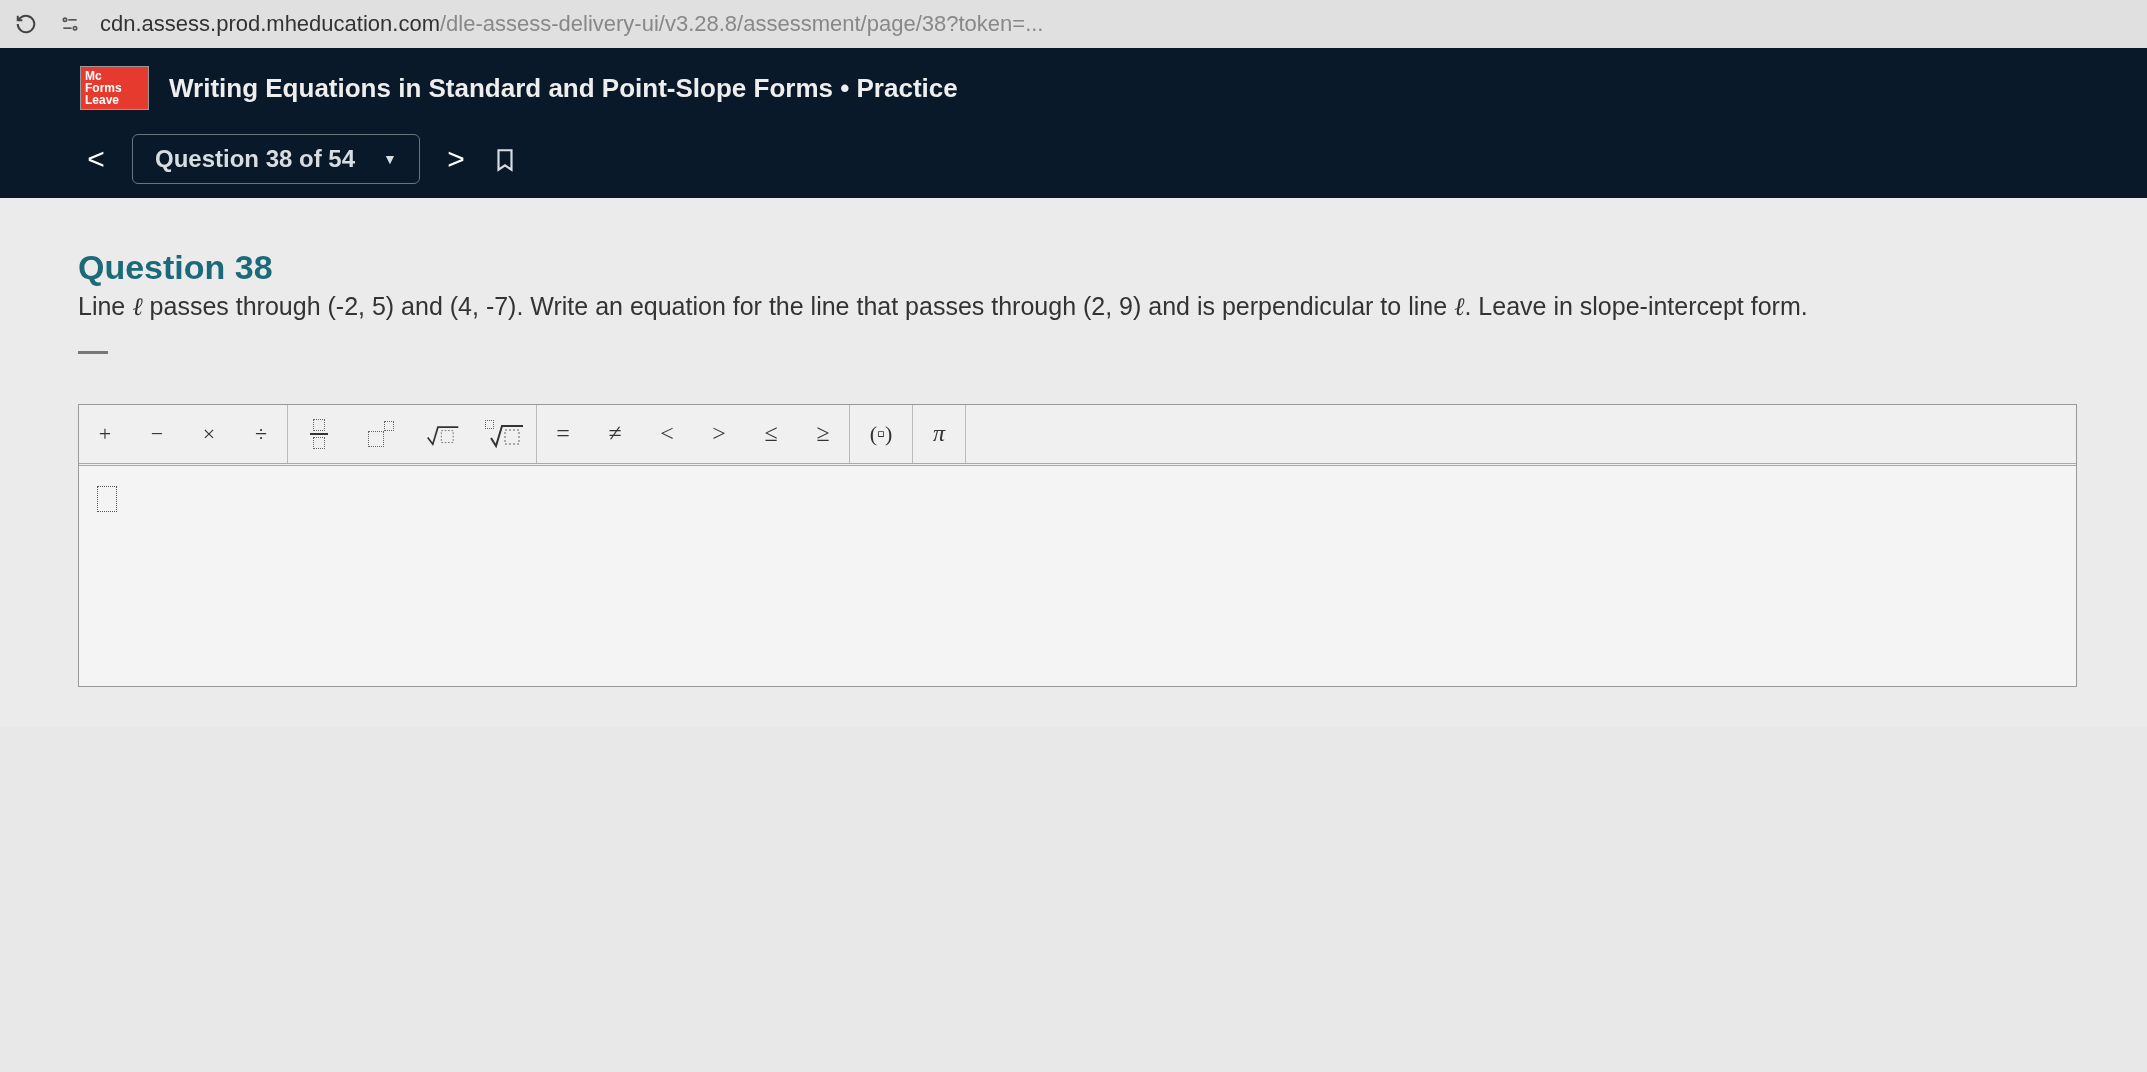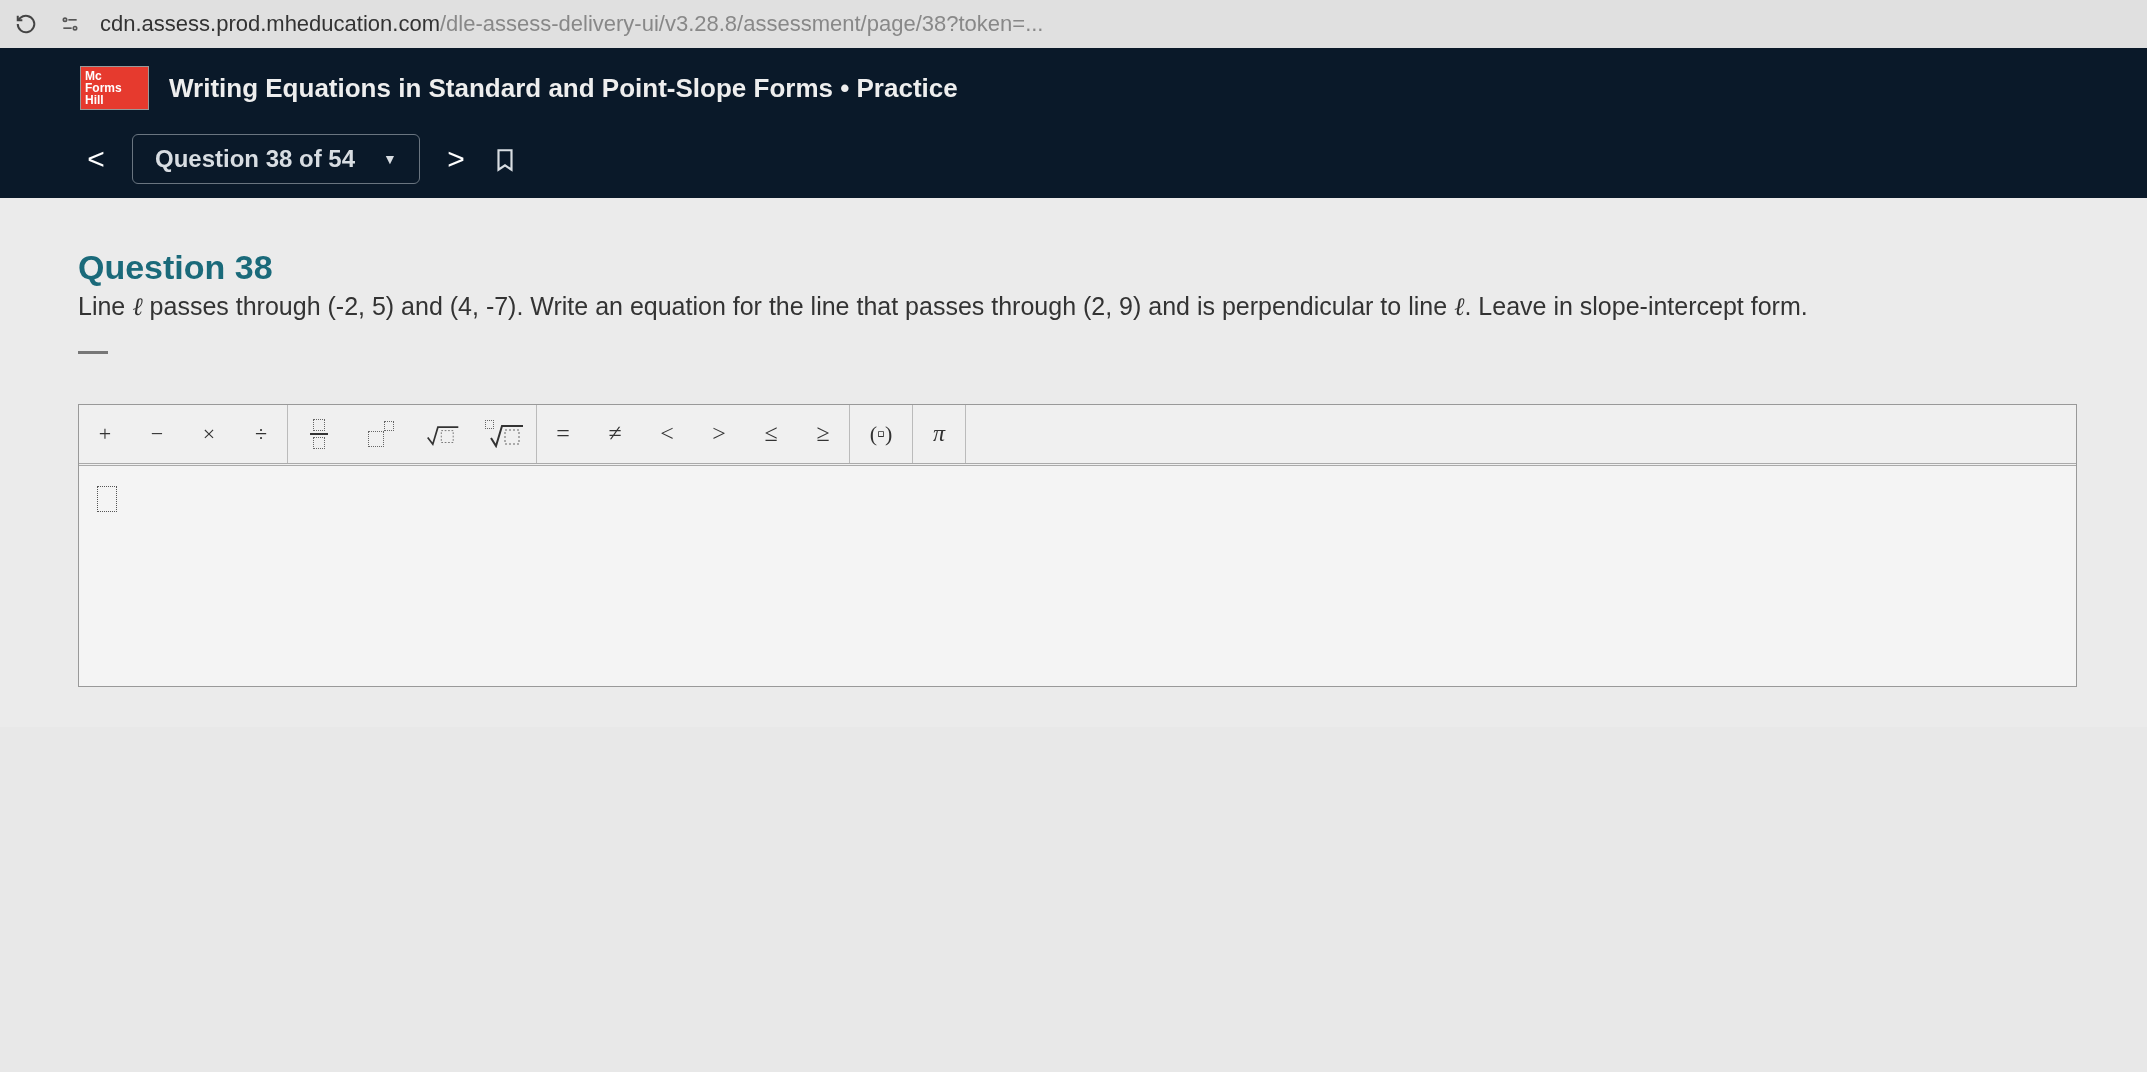--- a/index.html
+++ b/index.html
@@ -174,21 +174,21 @@
   <div class="url-text">
     <span class="domain">cdn.assess.prod.mheducation.com</span><span class="path">/dle-assess-delivery-ui/v3.28.8/assessment/page/38?token=...</span>
   </div>
 </div>
 
 <div class="app-header">
   <div class="header-row1">
     <div class="logo">
       <span>Mc</span>
       <span>Forms</span>
-      <span>Hill</span>
+      <span>Leave</span>
     </div>
     <div class="assessment-title">Writing Equations in Standard and Point-Slope Forms • Practice</div>
   </div>
   <div class="header-row2">
     <div class="nav-chevron">&lt;</div>
     <div class="question-selector">
       <span class="question-selector-label">Question 38 of 54</span>
       <span class="dropdown-caret">▼</span>
     </div>
     <div class="nav-chevron">&gt;</div>

